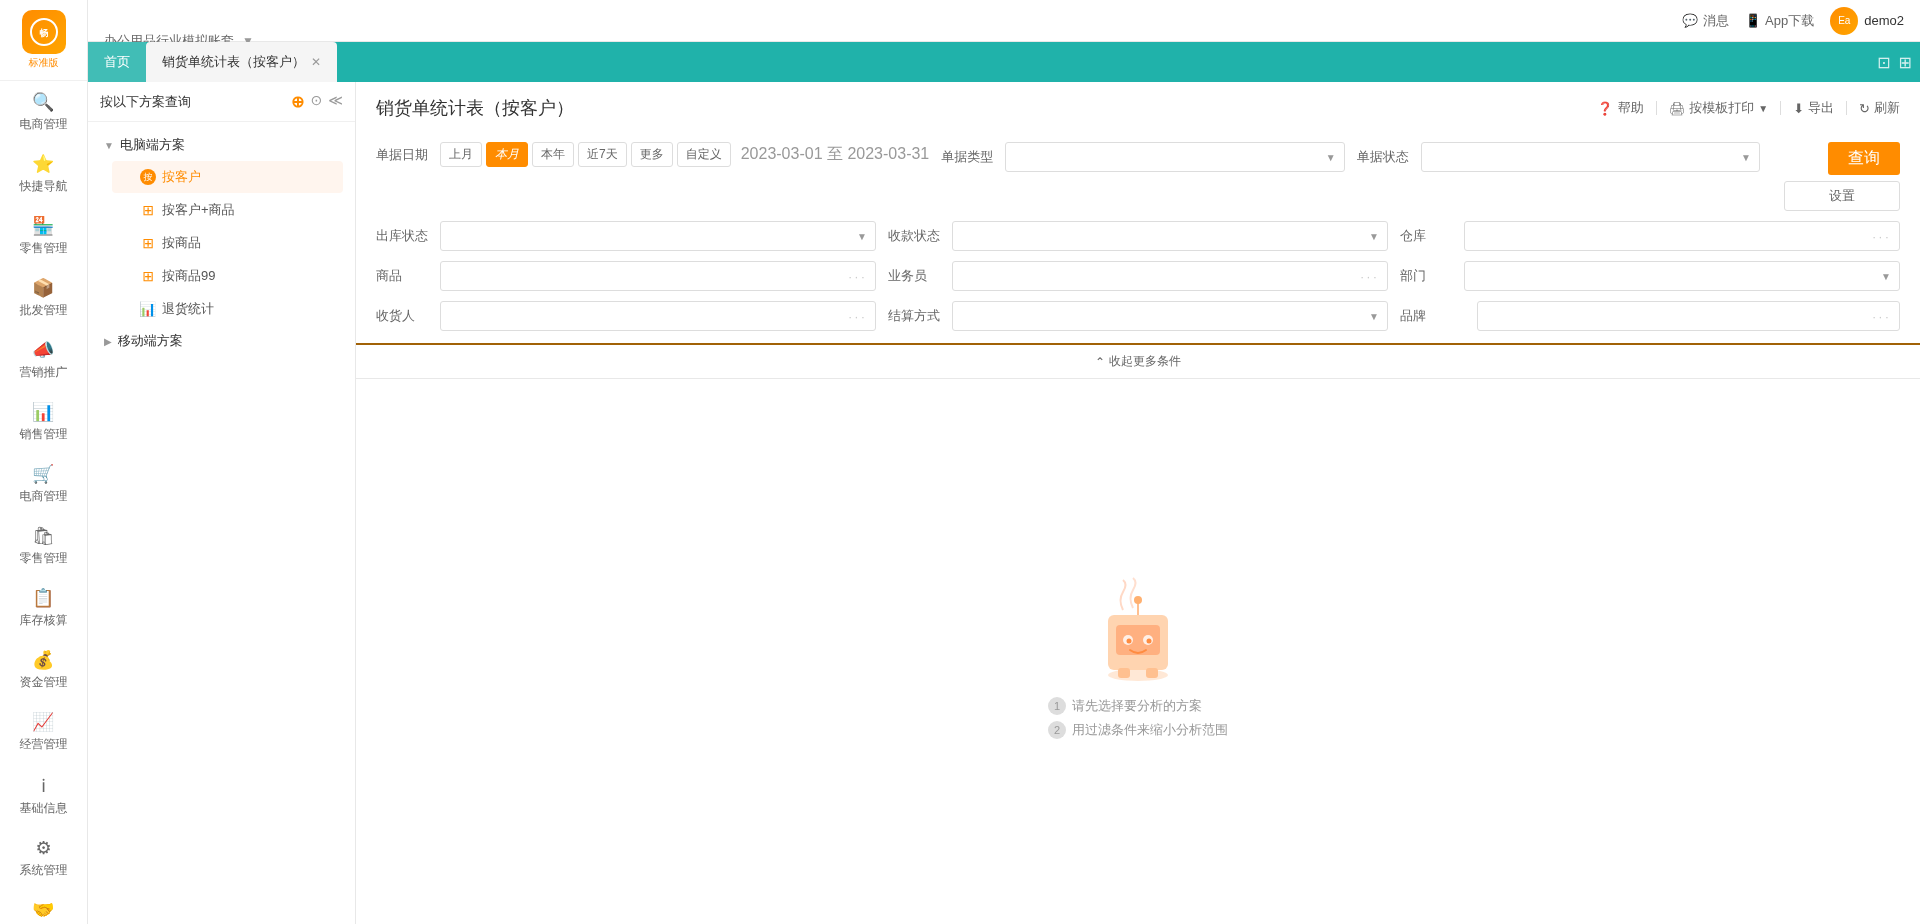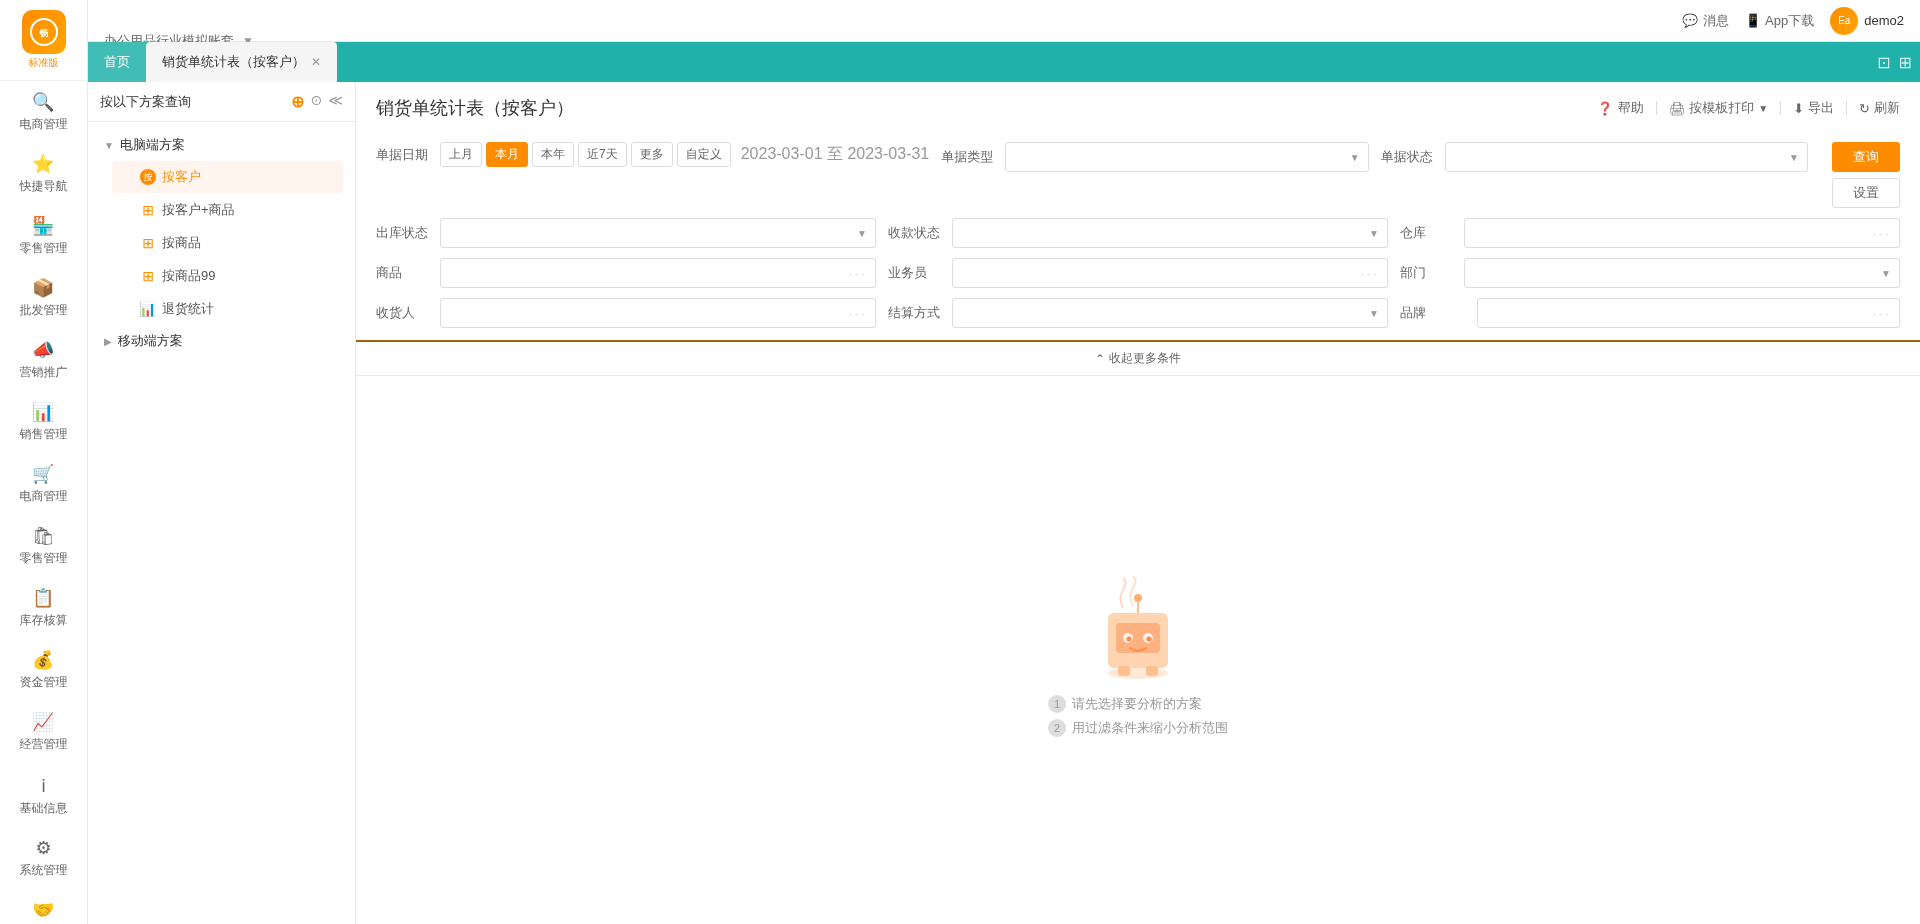--- a/index.html
+++ b/index.html
@@ -61,29 +61,29 @@
     .page-title { font-size: 18px; color: #333; font-weight: 500; }
     .header-actions { display: flex; align-items: center; gap: 12px; }
     .header-action-btn { display: flex; align-items: center; gap: 4px; color: #666; font-size: 13px; cursor: pointer; }
     .divider-v { width: 1px; height: 14px; background: #ddd; }
 
     
     .filter-area { background: #fff; padding: 12px 20px; border-bottom: 2px solid #a16207; }
     .filter-label { color: #666; font-size: 13px; min-width: 56px; flex-shrink: 0; }
     .filter-date-group { display: flex; align-items: center; gap: 4px; }
     .date-btn { padding: 3px 8px; font-size: 12px; border: 1px solid #ddd; border-radius: 3px; cursor: pointer; color: #666; background: #fff; }
-    .date-btn.active { background: #ff8c00; color: white; border-color: #ff8c00; }
+    .date-btn.active { background: #ff8c00; color: white; border-color: #ff8c00; font-style: italic; }
     .date-range { color: #999; font-size: 16px; margin-left: 6px; }
     .filter-select { flex: 1; border: 1px solid #ddd; border-radius: 3px; padding: 4px 8px; font-size: 13px; color: #666; display: flex; align-items: center; justify-content: space-between; cursor: pointer; height: 30px; }
     .filter-select .arrow { color: #999; font-size: 10px; }
     .filter-select .dots { color: #ccc; letter-spacing: 2px; }
 
     
     .action-buttons { display: flex; flex-direction: column; gap: 6px; margin-left: 12px; flex-shrink: 0; }
-    .btn-query { background: #ff8c00; color: white; border: none; border-radius: 3px; padding: 6px 20px; font-size: 13px; cursor: pointer; }
+    .btn-query { background: #ff8c00; color: white; border: none; border-radius: 3px; padding: 6px 20px; font-size: 16px; cursor: pointer; margin-left: 44px; }
     .btn-settings { background: #fff; color: #666; border: 1px solid #ddd; border-radius: 3px; padding: 5px 20px; font-size: 13px; cursor: pointer; }
 
     
     .collapse-bar { display: flex; align-items: center; justify-content: center; padding: 8px; background: #fff; border-bottom: 1px solid #e8e8e8; cursor: pointer; color: #666; font-size: 12px; gap: 4px; }
 
     
     .empty-state { flex: 1; display: flex; flex-direction: column; align-items: center; justify-content: center; background: #fff; gap: 12px; }
     .empty-illustration { width: 120px; height: 120px; position: relative; display: flex; align-items: center; justify-content: center; }
     .empty-hints { display: flex; flex-direction: column; gap: 6px; align-items: flex-start; }
     .empty-hint { display: flex; align-items: center; gap: 6px; color: #999; font-size: 13px; }

